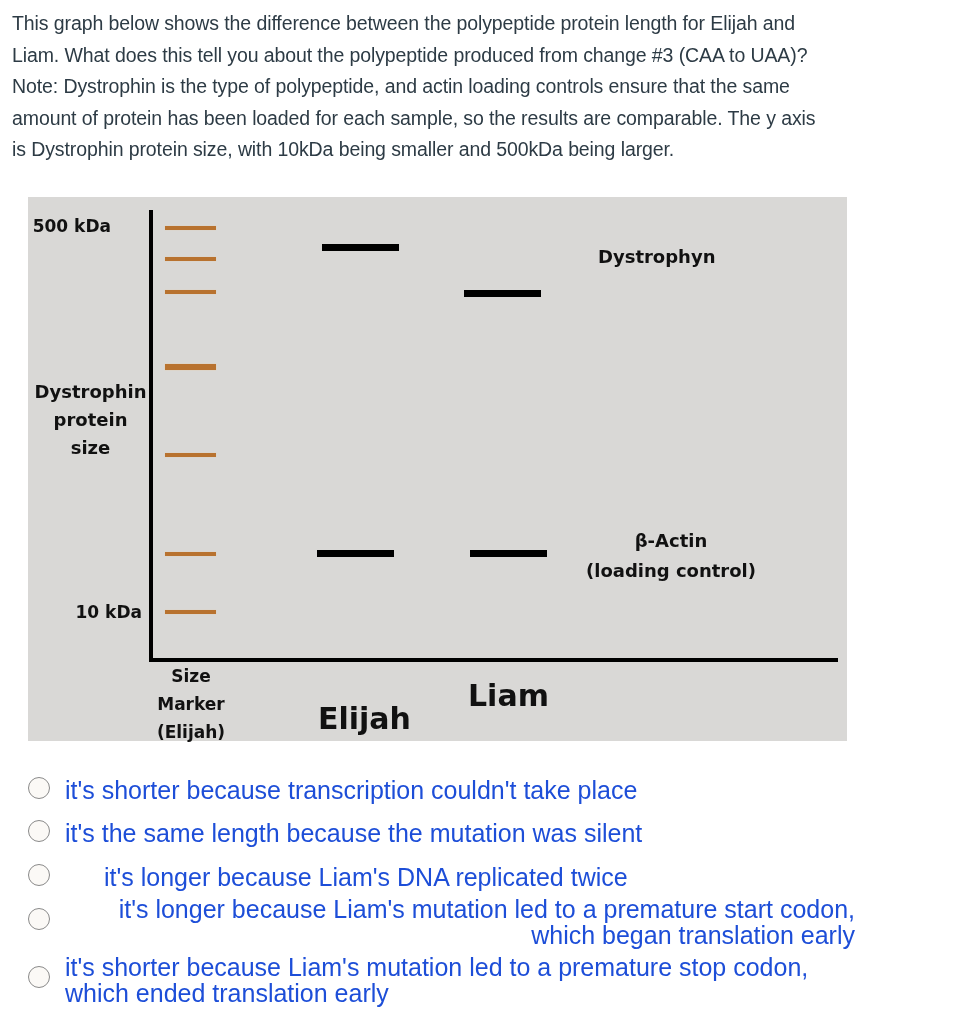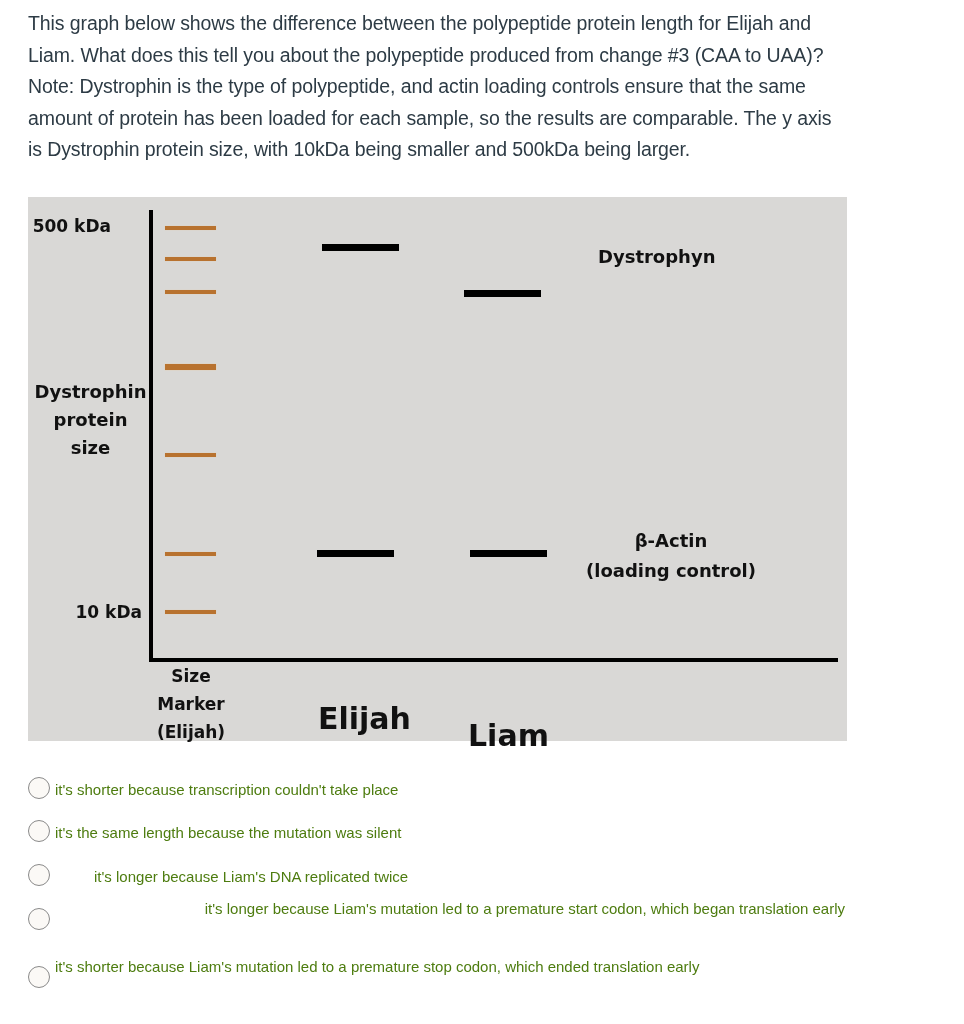--- a/index.html
+++ b/index.html
@@ -1,31 +1,31 @@
 <!DOCTYPE html>
 <html><head>
 <meta charset="utf-8">
 <style>
   html, body { margin: 0; padding: 0; background: #ffffff; }
   body { width: 964px; height: 1024px; position: relative; overflow: hidden;
          font-family: "Liberation Sans", "DejaVu Sans", sans-serif; color: #2d3b45; }
-  .question { position: absolute; left: 28px; top: 8px; width: 820px;
+  .question { position: absolute; left: 12px; top: 8px; width: 820px;
               font-size: 19.5px; line-height: 31.5px; color: #2d3b45; letter-spacing: -0.1px; }
   .figure { position: absolute; left: 28px; top: 197px; width: 819px; height: 544px; background: #d9d8d6; }
   .figure .lbl { position: absolute; font-family: "DejaVu Sans", sans-serif; font-weight: bold; color: #111; }
   .axis-y { position: absolute; left: 121px; top: 13px; width: 4px; height: 452px; background: #000; }
   .axis-x { position: absolute; left: 121px; top: 461px; width: 689px; height: 4px; background: #000; }
   .marker { position: absolute; left: 137px; width: 51px; height: 4px; background: #b8722f;
             box-shadow: 0 0 1px #f0c890; }
   .band { position: absolute; width: 77px; height: 7px; background: #000; }
   .options { position: absolute; left: 28px; top: 772px; width: 840px; }
   .opt { position: absolute; left: 0; display: flex; align-items: flex-start; cursor: pointer; }
   .radio { width: 22px; height: 22px; border: 1.5px solid #8a8a8a; border-radius: 50%;
            background: #fbf9f6; box-sizing: border-box; flex: 0 0 auto; }
-  .opt-text { margin-left: 5px; font-size: 15px; line-height: 26px; color: #4d7c0f; width: 790px; }
+  .opt-text { margin-left: 15px; font-size: 25px; line-height: 26px; color: #1d4ed8; width: 790px; }
 </style>
 </head>
 <body>
 
 <div class="question">This graph below shows the difference between the polypeptide protein length for Elijah and Liam. What does this tell you about the polypeptide produced from change #3 (CAA to UAA)?   Note: Dystrophin is the type of polypeptide, and actin loading controls ensure that the same amount of protein has been loaded for each sample, so the results are comparable. The y axis is Dystrophin protein size, with 10kDa being smaller and 500kDa being larger.</div>
 
 <div class="figure">
   <div class="lbl" style="right:736px; top:19px; font-size:17px;">500 kDa</div>
   <div class="lbl" style="left:0; top:181px; width:125px; text-align:center; font-size:18px; line-height:28px;">
     <div>Dystrophin</div>
@@ -55,21 +55,21 @@
     <div>β-Actin</div>
     <div>(loading control)</div>
   </div>
 
   <div class="lbl" style="left:118px; top:465px; width:90px; text-align:center; font-size:17px; line-height:28px;">
     <div>Size</div>
     <div>Marker</div>
     <div>(Elijah)</div>
   </div>
   <div class="lbl" style="left:290px; top:504px; font-size:30px;">Elijah</div>
-  <div class="lbl" style="left:440px; top:481px; font-size:30px;margin-top:40px;">Liam</div>
+  <div class="lbl" style="left:440px; top:481px; font-size:30px;">Liam</div>
 </div>
 
 <div class="options">
   <label class="opt" style="top:5px;">
     <span class="radio"></span>
     <span class="opt-text">it's shorter because transcription couldn't take place</span>
   </label>
   <label class="opt" style="top:48px;">
     <span class="radio"></span>
     <span class="opt-text">it's the same length because the mutation was silent</span>

